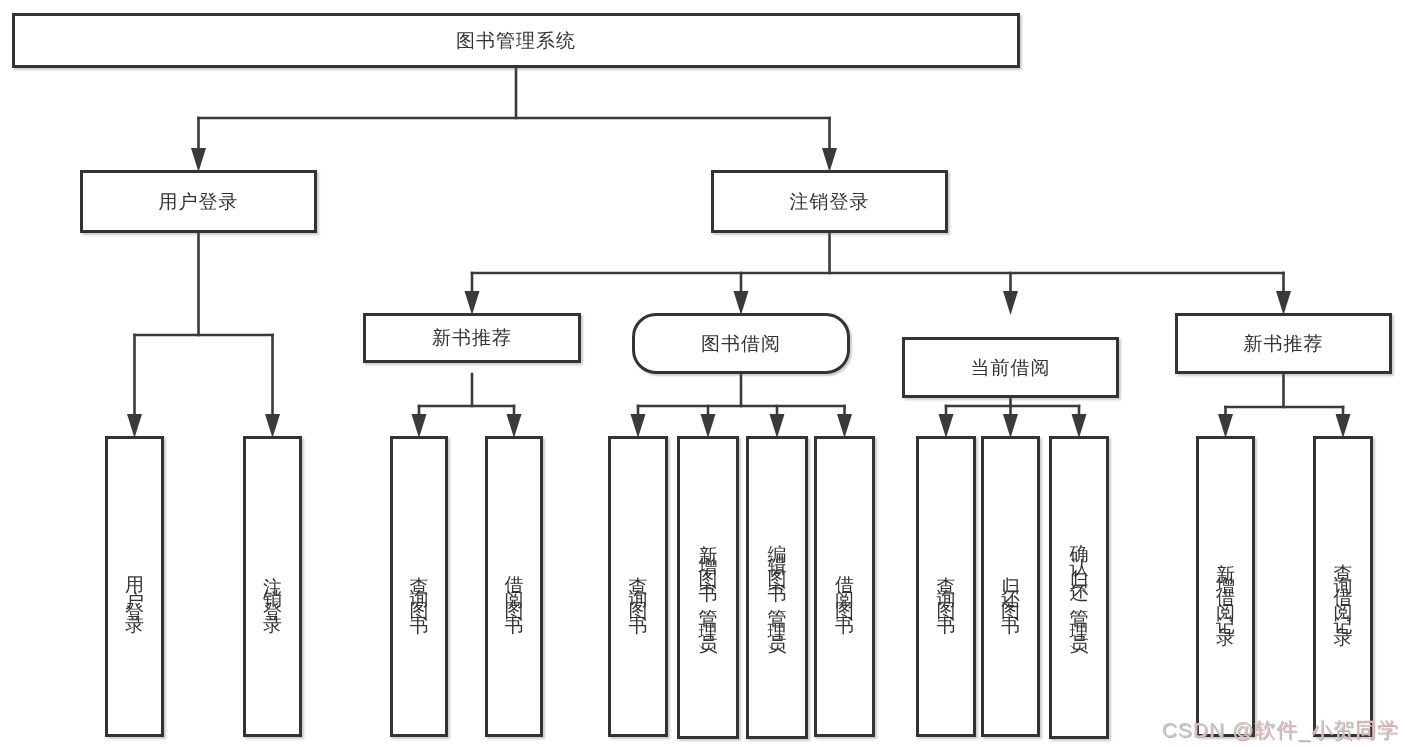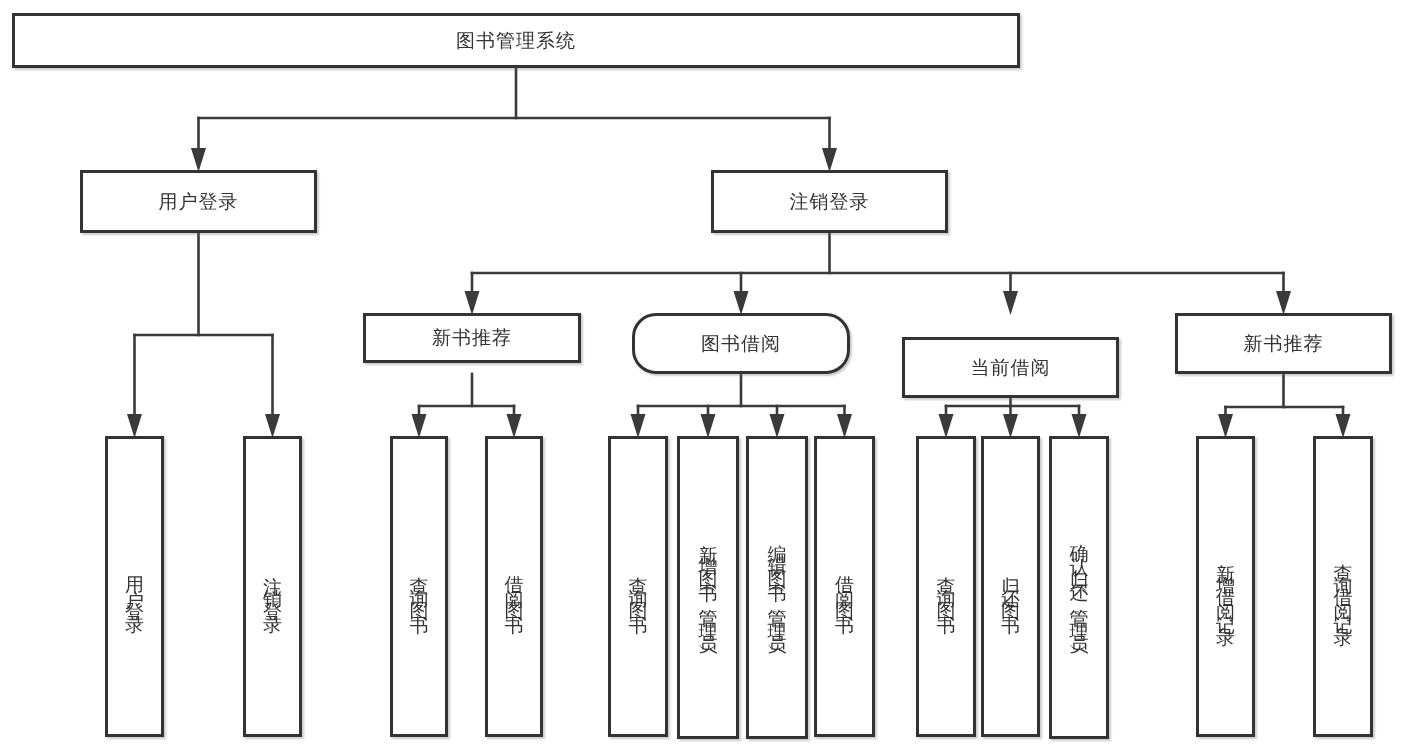--- a/index.html
+++ b/index.html
@@ -124,13 +124,14 @@
       <div class="box v" style="left: 608px; top: 436px; width: 60px; height: 301px;">查询图书</div>
       <div class="box v" style="left: 677px; top: 436px; width: 62px; height: 303px;">新增图书（管理员）</div>
       <div class="box v" style="left: 746px; top: 436px; width: 62px; height: 303px;">编辑图书（管理员）</div>
       <div class="box v" style="left: 814px; top: 436px; width: 61px; height: 301px;">借阅图书</div>
       <div class="box v" style="left: 916px; top: 436px; width: 60px; height: 301px;">查询图书</div>
       <div class="box v" style="left: 981px; top: 436px; width: 59px; height: 301px;">归还图书</div>
       <div class="box v" style="left: 1049px; top: 436px; width: 60px; height: 303px;">确认归还（管理员）</div>
       <div class="box v" style="left: 1196px; top: 436px; width: 59px; height: 301px;">新增借阅记录</div>
       <div class="box v" style="left: 1313px; top: 436px; width: 60px; height: 301px;">查询借阅记录</div>
     </div>
+  <div class="watermark">CSDN @软件_小贺同学</div>
 </div>
 
 </body></html>

